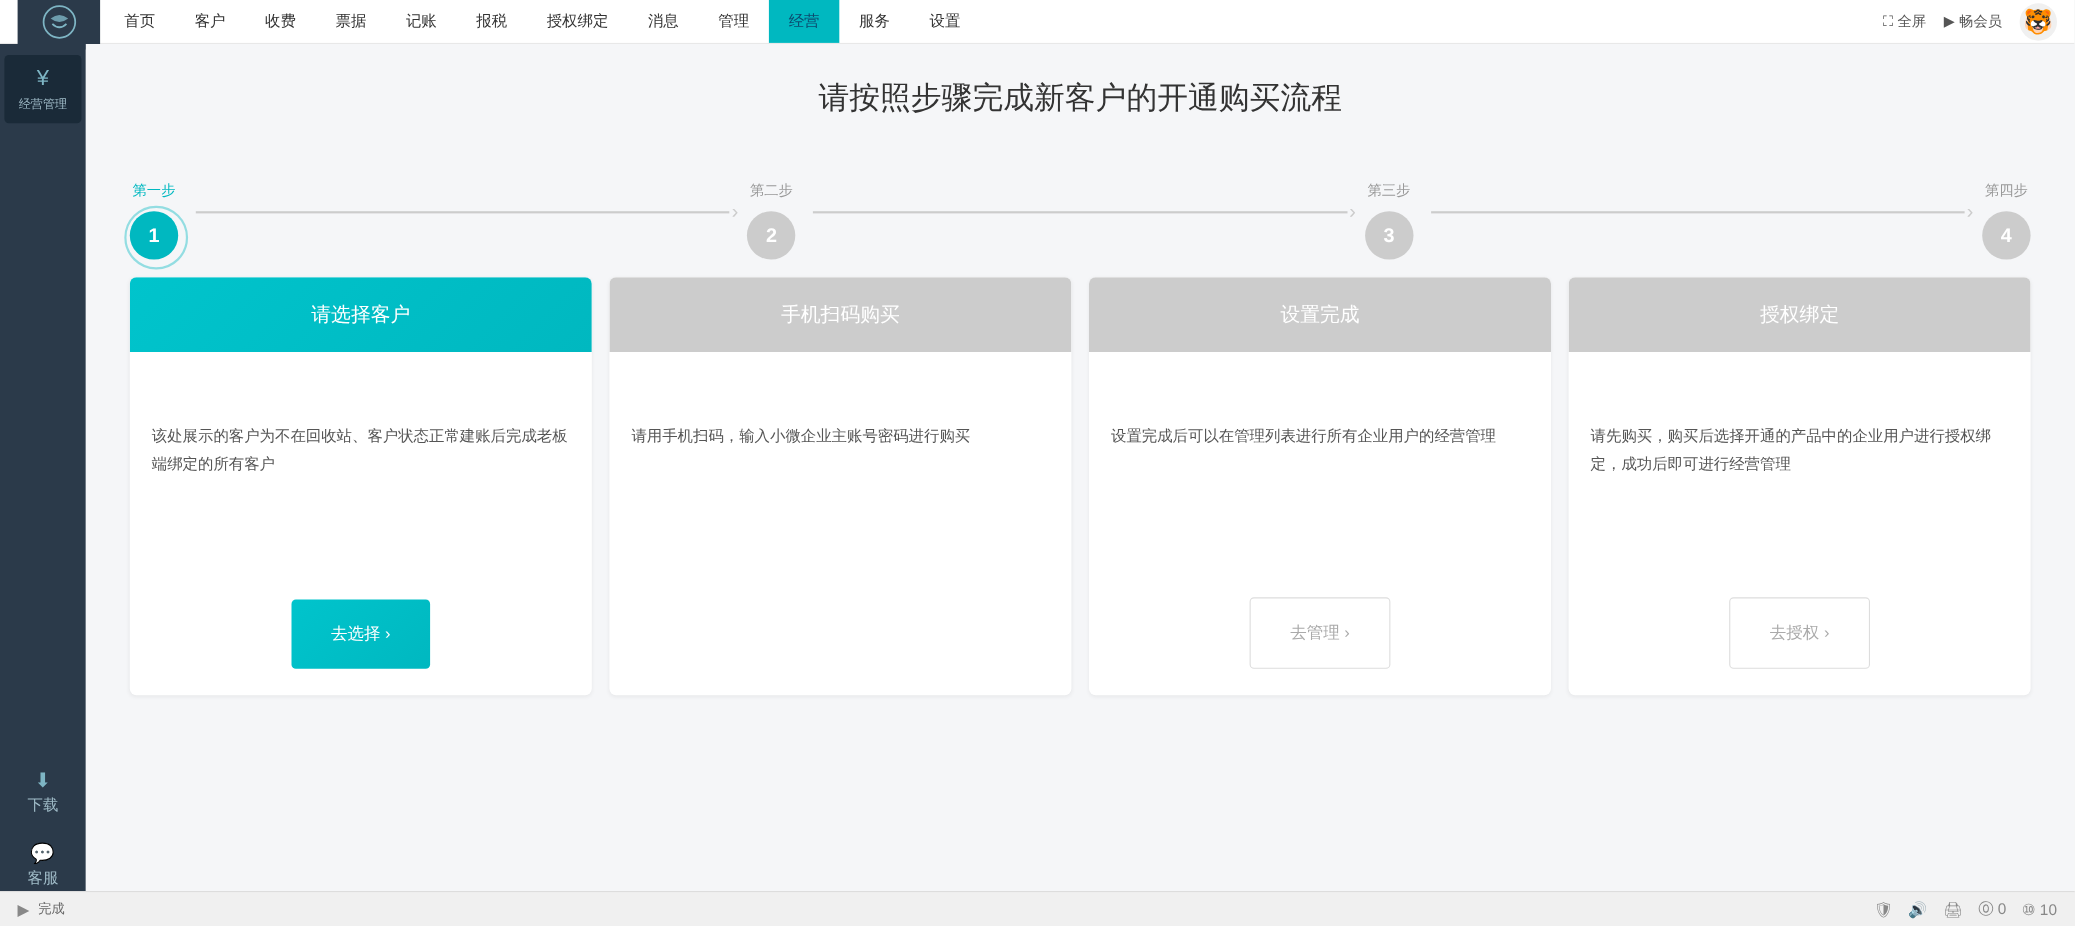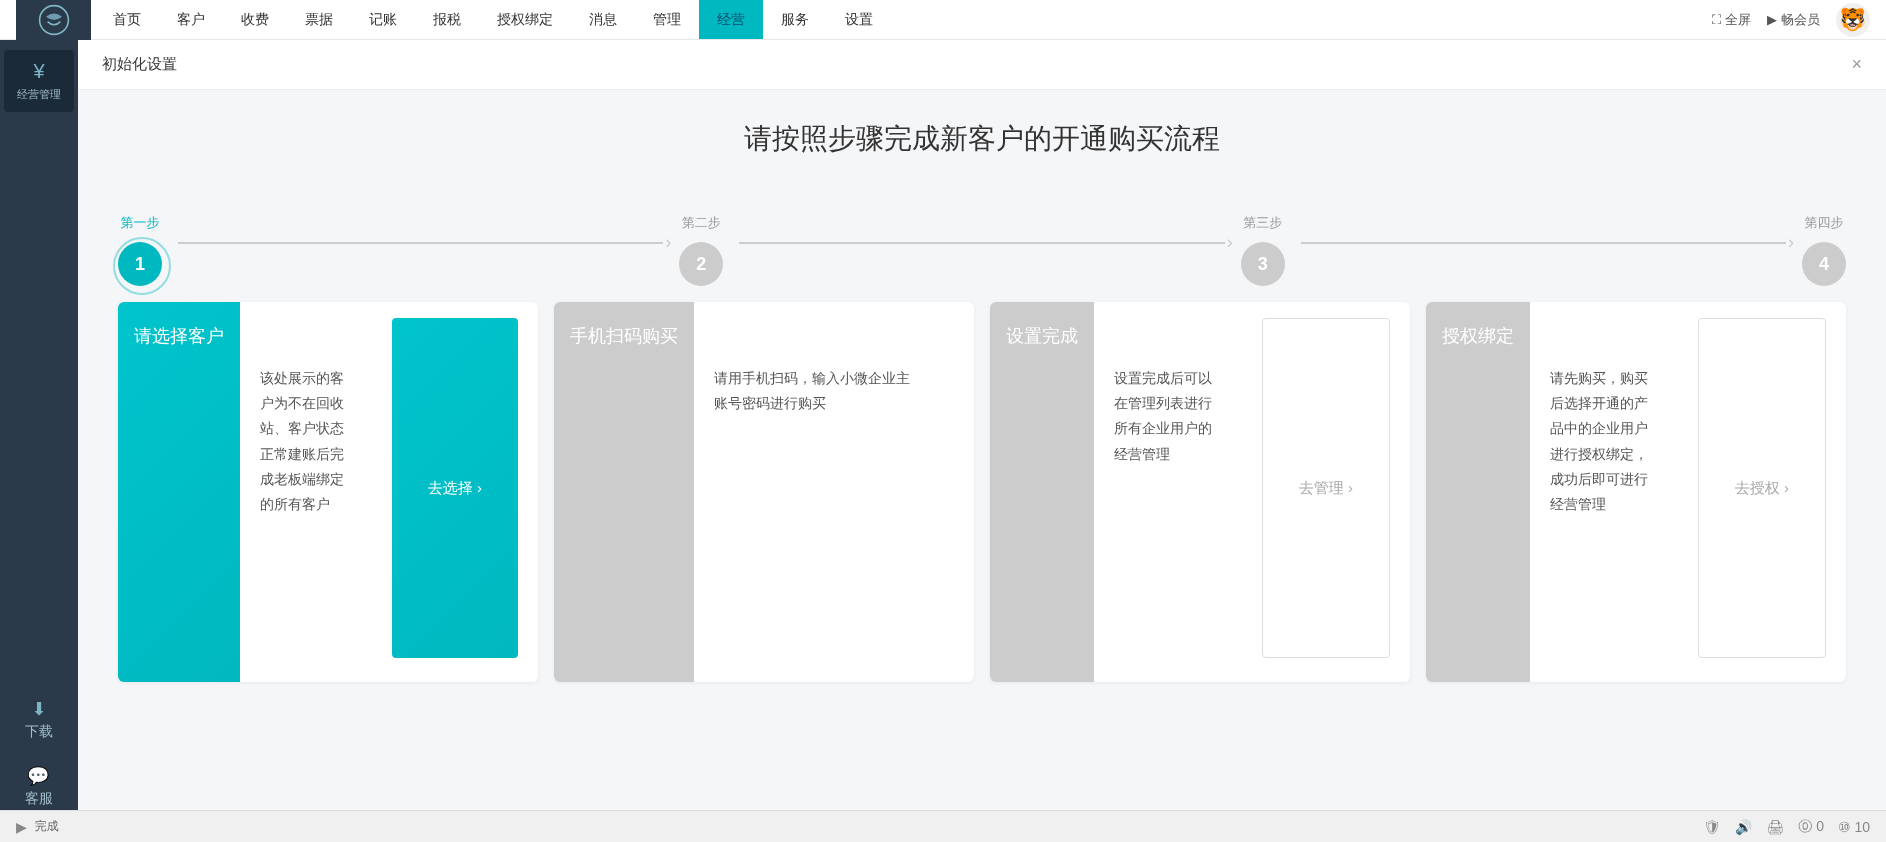--- a/index.html
+++ b/index.html
@@ -90,21 +90,21 @@
     }
     .step-arrow::after {
       content: '›'; position: absolute; right: -8px; top: -10px;
       font-size: 18px; color: #ccc;
     }
 
     
     .step-cards { display: flex; gap: 16px; margin-top: 0; }
     .step-card {
       flex: 1; background: #fff; border-radius: 6px; overflow: hidden;
-      display: flex; min-height: 380px;
+      display: flex; flex-direction: column; min-height: 380px;
       box-shadow: 0 1px 4px rgba(0,0,0,0.06);
     }
     .step-card-header {
       padding: 22px 16px; text-align: center; font-size: 18px; color: #fff;
       font-weight: 500; background: #ccc;
     }
     .step-card-header.active { background: linear-gradient(135deg, #00c4cc, #00b8c0); }
     .step-card-body { padding: 24px 20px; flex: 1; font-size: 14px; color: #555; line-height: 1.8; margin-top: 40px; }
     .step-card-footer { padding: 16px 20px 24px; display: flex; justify-content: center; }
 
@@ -206,24 +206,20 @@
       </div>
       <div class="sidebar-bottom-item">
         <div class="sidebar-bottom-icon">💬</div>
         <div class="sidebar-bottom-label">客服</div>
       </div>
     </div>
   </div>
 
   <div class="content-area">
 
-    <div class="page-header">
-      <span class="page-title">初始化设置</span>
-      <span class="close-btn">×</span>
-    </div>
 
     <div class="setup-content">
       <h1 class="setup-heading">请按照步骤完成新客户的开通购买流程</h1>
 
       <div class="steps-flow">
 
         <div class="step-wrapper">
           <div class="step-label active">第一步</div>
           <div class="step-circle active">
             <span>1</span>

